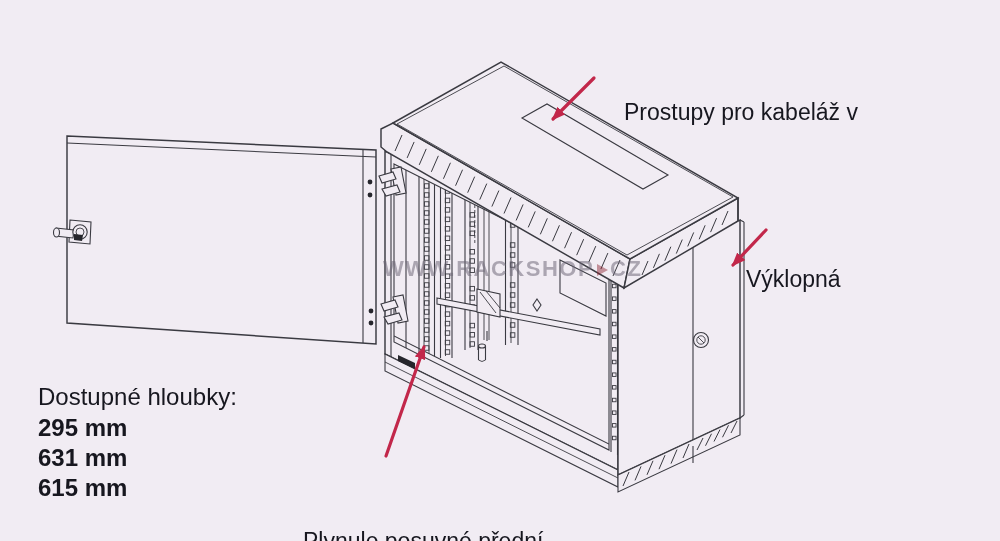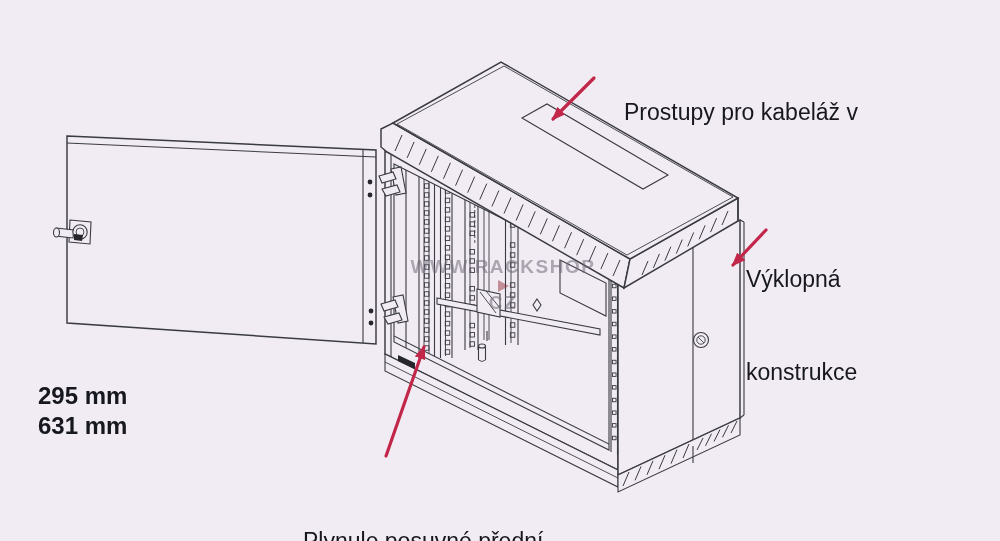--- a/index.html
+++ b/index.html
@@ -16,22 +16,22 @@
   .fc2{fill:var(--c-background);stroke:var(--c-line);stroke-width:1.45;}
   .thin{fill:none;stroke:var(--c-line);stroke-width:0.9;}
   .dark{fill:#26262c;stroke:none;}
   .arrowline{fill:none;stroke:var(--c-arrow);stroke-width:3.2;stroke-linecap:round;}
   .label{position:absolute;font-weight:400;font-size:23px;line-height:31px;color:var(--c-text);white-space:pre;}
   .label-center{text-align:center;line-height:30px;}
   .depths{position:absolute;left:38px;top:381px;color:var(--c-text);font-size:24px;}
   .depths .title{font-weight:400;line-height:32px;}
   .depths .val{font-weight:700;line-height:30px;}
   .watermark{position:absolute;left:383px;top:256px;width:240px;height:26px;
-    font-weight:700;font-size:19px;letter-spacing:1.5px;color:var(--c-watermark);
-    opacity:0.52;display:flex;align-items:center;flex-direction:column;}
+    font-weight:700;font-size:22px;letter-spacing:1.5px;color:var(--c-watermark);
+    opacity:0.52;display:flex;align-items:center;}
   .wm-arrow{display:inline-block;width:0;height:0;margin:2px 2px 0 3px;
     border-left:11px solid #8d2633;border-top:6px solid transparent;border-bottom:6px solid transparent;opacity:.9;}
 </style>
 </head>
 <body>
 
 <div id="stage">
 
 <svg width="1000" height="541" viewBox="0 0 1000 541">
   <defs>
@@ -288,26 +288,27 @@
   <span class="wm-arrow"></span>
   <span>CZ</span>
 </div>
 
 <div class="label label-center" style="left:597px;top:37px;width:288px;">
   <div>Prostupy pro kabeláž v</div>
 </div>
 
 <div class="label" style="left:746px;top:202px;">
   <div>Výklopná</div>
-  <div>konstrukce</div>
 </div>
 
 <div class="label" style="left:303px;top:464px;">
   <div>Plynule posuvné přední</div>
   
 </div>
 
 <div class="depths">
+  <div class="title">Dostupné hloubky:</div>
   <div class="val">295 mm</div>
   <div class="val">631 mm</div>
+  <div class="val">615 mm</div>
 </div>
 
 </div>
 
 </body></html>

